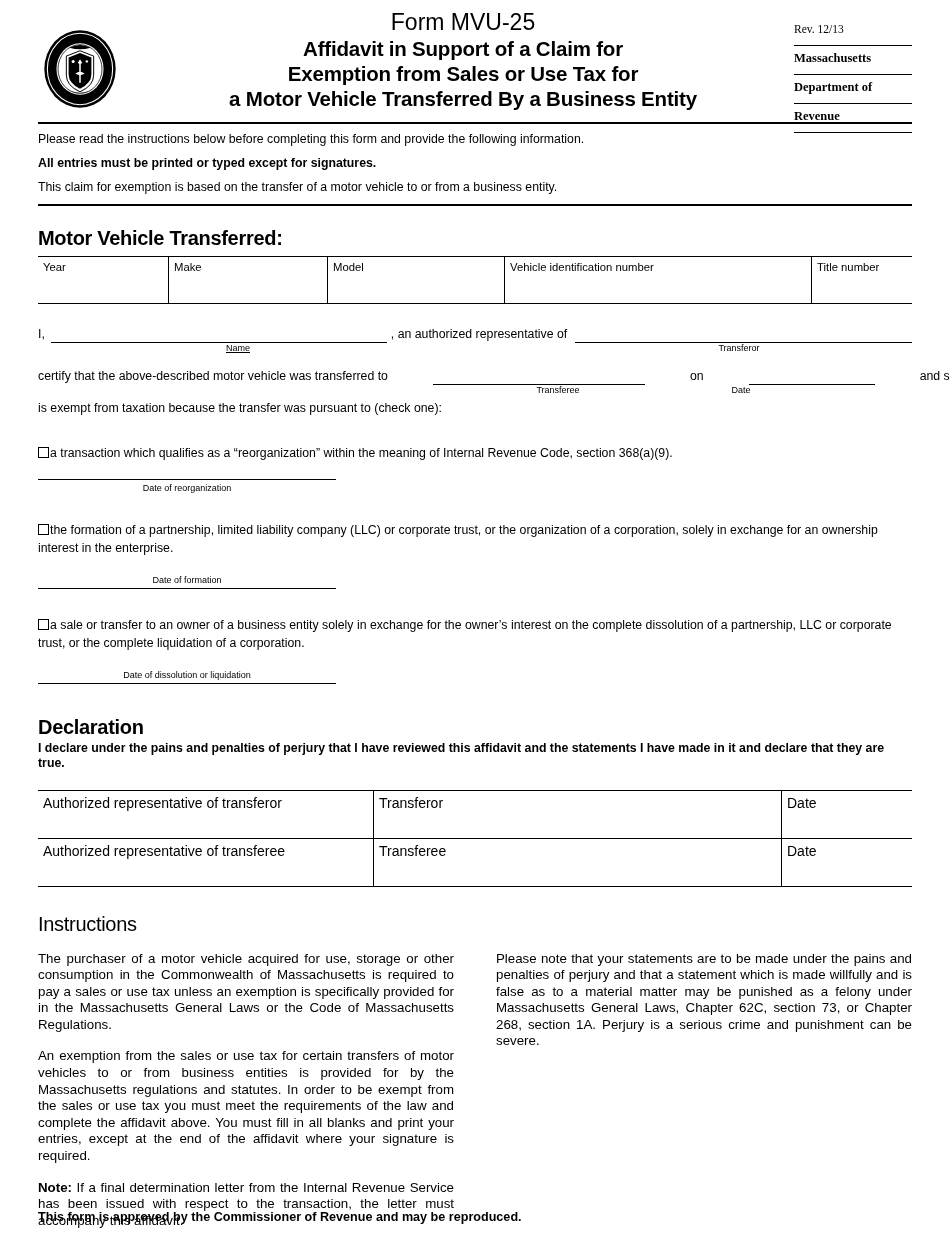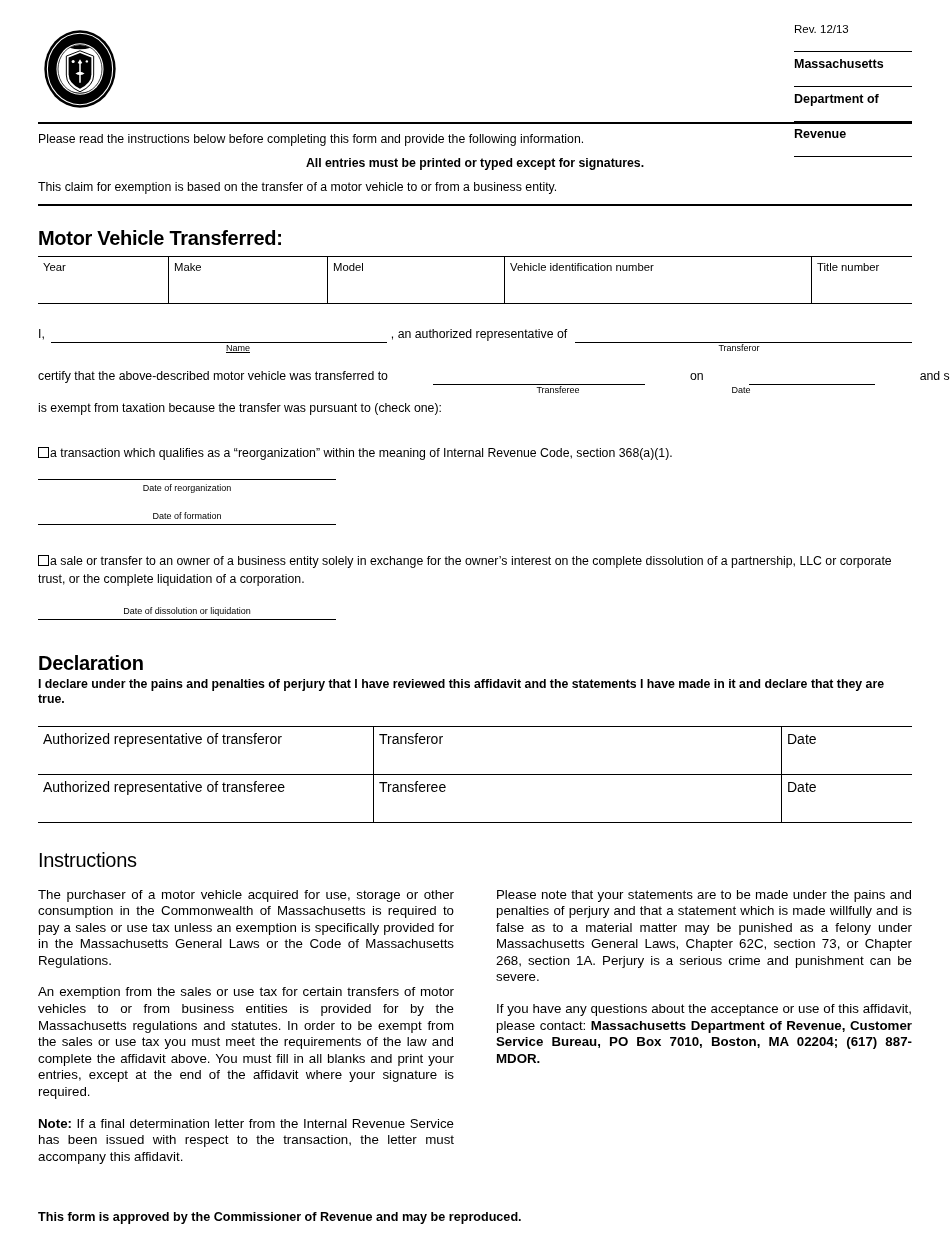--- a/index.html
+++ b/index.html
@@ -56,23 +56,24 @@
   }
   .rev-block {
     position: absolute;
     right: 0px;
     top: 22px;
     width: 118px;
   }
   .rev-line {
     font-size: 11.5px;
     line-height: 15px;
-    padding-bottom: 14px;
+    padding-bottom: 8px;
     border-bottom: 1.6px solid #000;
     margin-bottom: 5px;
+    font-family: Liberation Serif, serif;
   }
   .rev-line.bold {
     font-weight: bold;
     font-size: 12.5px;
   }
   .rev-line.last { margin-bottom: 0; }
 
   
   .rule-thick {
     border: 0;
@@ -84,21 +85,21 @@
   
   .intro {
     padding: 8px 0 6px 0;
   }
   .intro p {
     margin: 0 0 9px 0;
     font-size: 12.3px;
     line-height: 15px;
   }
   .intro p:last-child { margin-bottom: 3px; }
-  .intro p.b { font-weight: bold; text-align: center; }
+  .intro p.b { font-weight: bold; }
 
   
   h2.section {
     font-size: 20px;
     font-weight: bold;
     margin: 21px 0 6px 0;
     letter-spacing: -0.3px;
   }
 
   
@@ -262,20 +263,26 @@
         <path d="M50 33 L65 39 L65 61 Q65 73 50 80 Q35 73 35 61 L35 39 Z" fill="#000"></path>
         <path d="M47 46 L50 41 L53 46 L51 47 L51 72 L49 72 L49 47 Z" fill="#fff"></path>
         <circle cx="41" cy="44" r="2" fill="#fff"></circle>
         <circle cx="59" cy="44" r="1.6" fill="#fff"></circle>
         <path d="M44 60 q6 -5 12 0 q-6 4 -12 0 Z" fill="#fff"></path>
         <path d="M36 26 q14 -7 28 0 q-14 4 -28 0 Z" fill="#000"></path>
         <path d="M34 82 q16 8 32 0 q-16 7 -32 0 Z" fill="#000"></path>
       </svg>
     </div>
 
+    <div class="title-block">
+      <div class="title-form-no">Form MVU-25</div>
+      <div class="title-main">Affidavit in Support of a Claim for</div>
+      <div class="title-main">Exemption from Sales or Use Tax for</div>
+      <div class="title-main">a Motor Vehicle Transferred By a Business Entity</div>
+    </div>
 
     <div class="rev-block">
       <div class="rev-line">Rev. 12/13</div>
       <div class="rev-line bold">Massachusetts</div>
       <div class="rev-line bold">Department of</div>
       <div class="rev-line bold last">Revenue</div>
     </div>
   </div>
 
   <hr class="rule-thick">
@@ -336,27 +343,30 @@
     </div>
     <div class="sublabels">
       <span class="sublabel" style="left:414px; width:212px;">Transferee</span>
       <span class="sublabel" style="left:640px; width:126px;">Date</span>
     </div>
 
     <div class="certify-l3">is exempt from taxation because the transfer was pursuant to (check one):</div>
   </div>
 
   <div class="opt">
-    <span class="cbox"></span><span>a transaction which qualifies as a “reorganization” within the meaning of Internal Revenue Code, section 368(a)(1).</span>
+    <span class="cbox"></span><span>a transaction which qualifies as a “reorganization” within the meaning of Internal Revenue Code, section 368(a)(9).</span>
   </div>
   <div class="dateline">
     <div class="ln"></div>
     <div class="cap">Date of reorganization</div>
   </div>
 
+  <div class="opt">
+    <span class="cbox"></span><span>the formation of a partnership, limited liability company (LLC) or corporate trust, or the organization of a corporation, solely in exchange for an owner­ship interest in the enterprise.</span>
+  </div>
   <div class="dateline cap-above">
     <div class="cap">Date of formation</div>
     <div class="ln"></div>
   </div>
 
   <div class="opt">
     <span class="cbox"></span><span>a sale or transfer to an owner of a business entity solely in exchange for the owner’s interest on the complete dissolution of a partnership, LLC or corporate trust, or the complete liquidation of a corporation.</span>
   </div>
   <div class="dateline cap-above">
     <div class="cap">Date of dissolution or liquidation</div>
@@ -398,19 +408,18 @@
   <h2 class="instr-head">Instructions</h2>
 
   <div class="cols">
     <div class="col">
       <p>The purchaser of a motor vehicle acquired for use, storage or other consumption in the Commonwealth of Massachusetts is required to pay a sales or use tax unless an exemption is specifically provided for in the Massachusetts General Laws or the Code of Massachu­setts Regulations.</p>
       <p>An exemption from the sales or use tax for certain transfers of motor vehicles to or from business entities is provided for by the Massachusetts regulations and statutes. In order to be exempt from the sales or use tax you must meet the requirements of the law and complete the affidavit above. You must fill in all blanks and print your entries, except at the end of the affidavit where your sig­nature is required.</p>
       <p class="lastp"><b>Note:</b><span> If a final determination letter from the Internal Revenue Serv­ice has been issued with respect to the transaction, the letter must accompany this affidavit.</span></p>
     </div>
     <div class="col">
       <p>Please note that your statements are to be made under the pains and penalties of perjury and that a statement which is made willfully and is false as to a material matter may be punished as a felony under Massachusetts General Laws, Chapter 62C, section 73, or Chapter 268, section 1A. Perjury is a serious crime and punish­ment can be severe.</p>
-      <p class="lastp"><span>If you have any questions about the acceptance or use of this affi­davit, please contact: </span><b>Massachusetts Department of Revenue, Customer Service Bureau, PO Box 7010, Boston, MA 02204; (617) 887-MDOR.</b></p>
     </div>
   </div>
 
   <div class="footer">This form is approved by the Commissioner of Revenue and may be reproduced.</div>
 
 </div>
 
 </body></html>

